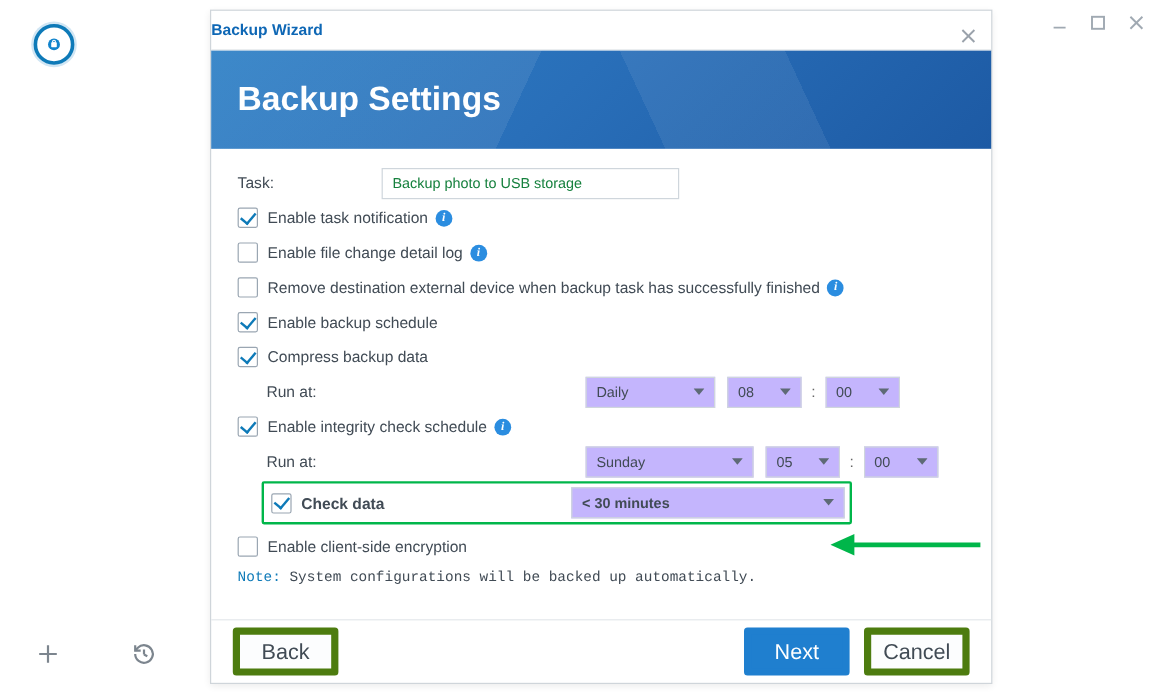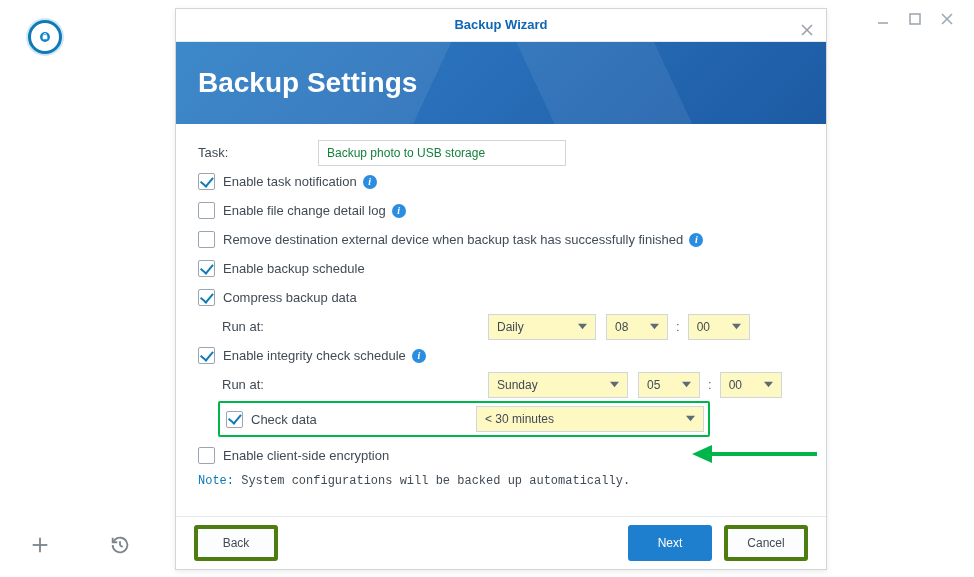--- a/index.html
+++ b/index.html
@@ -73,21 +73,20 @@
     border: 1px solid #cfd5da;
     background: #ffffff;
     box-shadow: 0 2px 6px rgba(0,0,0,.08);
     display: flex;
     flex-direction: column;
   }
 
   .modal-titlebar {
     height: 32px;
     line-height: 32px;
-    text-align: center;
     position: relative;
     border-bottom: 1px solid #e5e9ec;
   }
   .modal-titlebar .title {
     color: #0e67b5;
     font-weight: bold;
     font-size: 13px;
   }
   .modal-titlebar .close {
     position: absolute;
@@ -168,21 +167,21 @@
     height: 24px;
     border: 1px solid #cfd6dc;
     padding: 0 8px;
     font-size: 12px;
     color: #15803d;
     background: #fff;
   }
   .select {
     height: 26px;
     border: 1px solid #cfd6dc;
-    background: #fef9c3;
+    background: #c4b5fd;
     display: inline-flex;
     align-items: center;
     justify-content: space-between;
     padding: 0 8px;
     font-size: 12px;
     color: #414b55;
     box-sizing: border-box;
   }
   .select .caret {
     margin-left: 8px;
@@ -195,41 +194,42 @@
 
   .highlight-wrap {
     border: 2.5px solid #00b64a;
     border-radius: 2px;
     padding: 3px 4px;
     margin: 2px 0 4px -4px;
     display: flex;
     align-items: center;
     width: 492px;
     box-sizing: border-box;
+    font-weight: bold;
   }
   .highlight-wrap .checkbox { margin-left: 2px; }
   .select.duration { width: 228px; margin-left: auto; }
 
   .note-line { margin-top: 4px; font-size: 12px; font-family: Liberation Mono, monospace; }
   .note-line .note-label { color: #0e7ab8; }
 
   .footer {
     height: 52px;
     border-top: 1px solid #e4e8eb;
     display: flex;
     align-items: center;
     padding: 0 18px;
   }
   .btn {
     min-width: 76px;
     height: 28px;
-    border: 4px solid #4d7c0f;
+    border: 6px solid #4d7c0f;
     background: #fcfdfe;
     border-radius: 3px;
-    font-size: 12px;
+    font-size: 18px;
     color: #414b55;
     display: inline-flex;
     align-items: center;
     justify-content: center;
     cursor: pointer;
     text-align: right;
   }
   .btn.primary {
     background: #1f7fcf;
     border-color: #1f7fcf;

